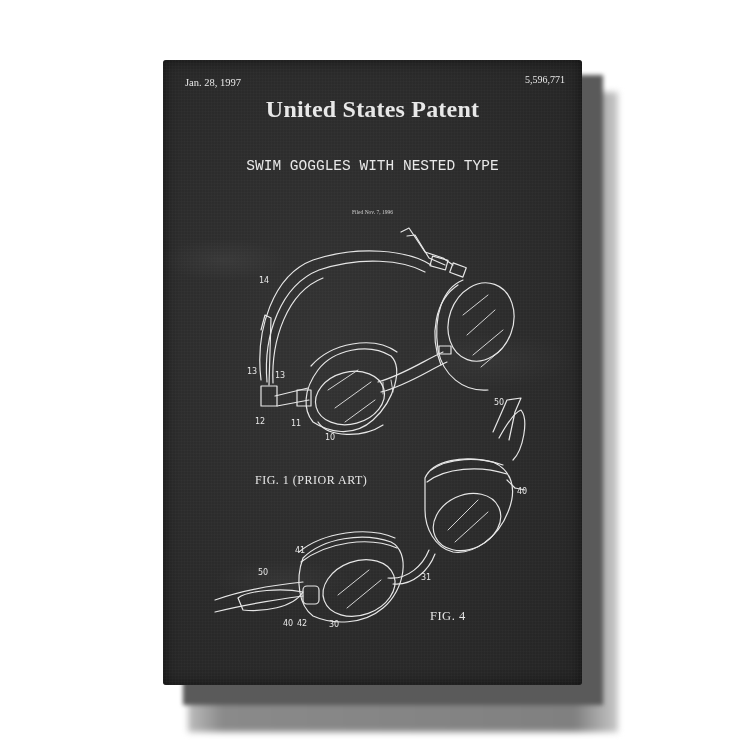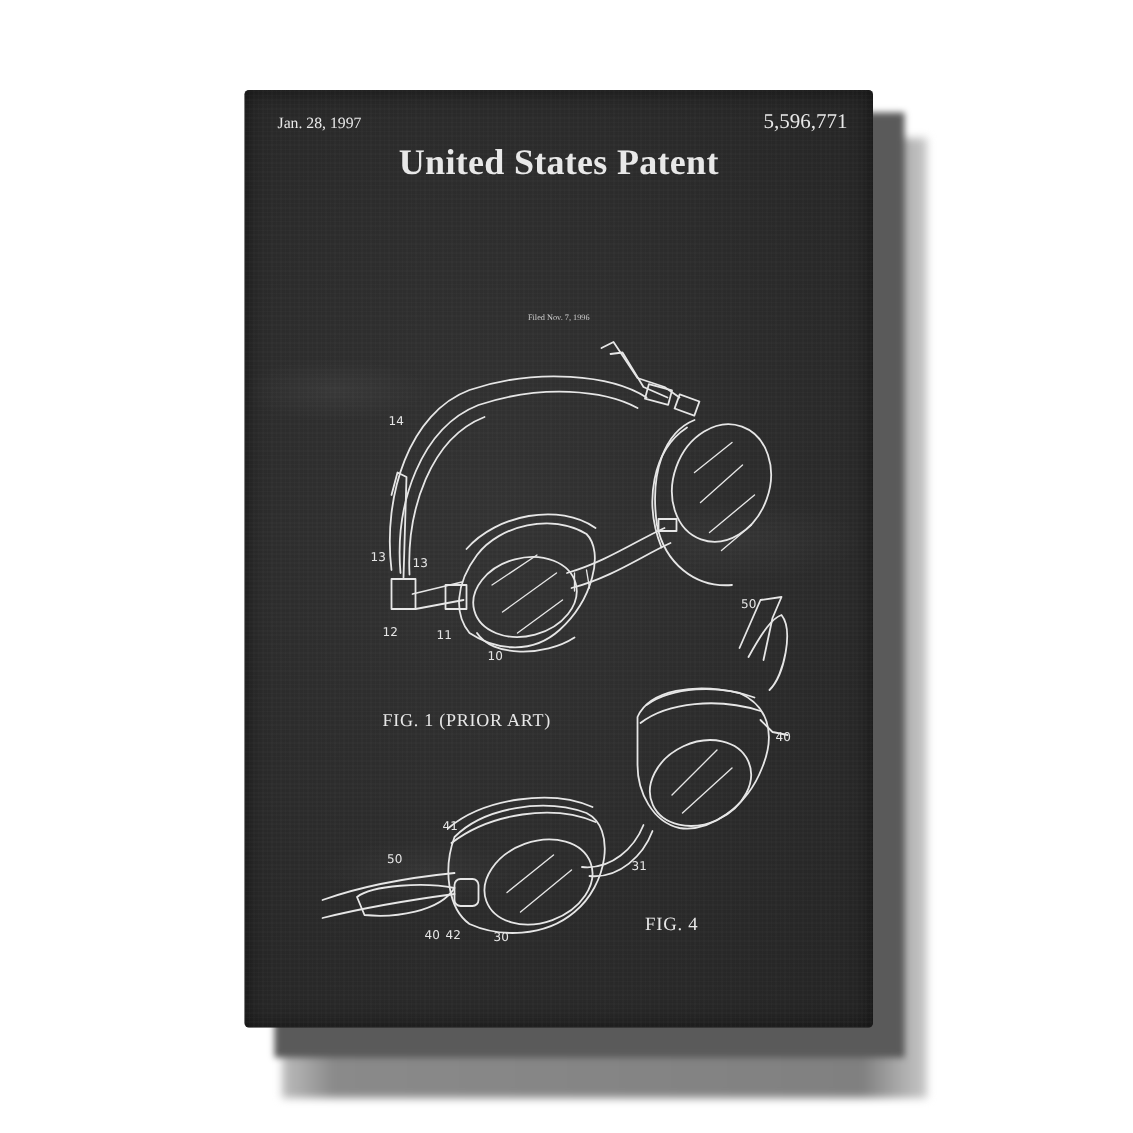--- a/index.html
+++ b/index.html
@@ -25,41 +25,42 @@
     background:
       radial-gradient(ellipse 90px 30px at 60px 200px, rgba(255,255,255,0.05), transparent 70%),
       radial-gradient(ellipse 120px 40px at 330px 300px, rgba(255,255,255,0.04), transparent 70%),
       radial-gradient(ellipse 100px 30px at 120px 520px, rgba(255,255,255,0.04), transparent 70%),
       repeating-linear-gradient(0deg, rgba(255,255,255,0.015) 0 1px, transparent 1px 3px),
       repeating-linear-gradient(90deg, rgba(255,255,255,0.015) 0 1px, transparent 1px 3px);
     pointer-events: none;
   }
   .txt { position: absolute; color: #e8e8e8; font-family: "DejaVu Serif", serif; white-space: nowrap; }
   .date { left: 22px; top: 17px; font-size: 10.5px; font-family: "Liberation Serif", serif; }
-  .number { right: 17px; top: 14px; font-size: 14px; font-family: "Liberation Serif", serif; }
+  .number { right: 17px; top: 14px; font-size: 10px; font-family: "Liberation Serif", serif; }
   .title { left: 0; right: 0; top: 36px; text-align: center; font-size: 24px; font-weight: bold; font-family: "Liberation Serif", serif; letter-spacing: 0.2px; }
   .inventor { left: 0; right: 0; top: 69px; text-align: center; font-size: 13px; font-family: "Liberation Mono", monospace; }
   .desc { left: 0; right: 0; top: 97px; text-align: center; font-size: 14.5px; font-family: "Liberation Mono", monospace; line-height: 19px; }
   .filed { left: 0; right: 0; top: 149px; text-align: center; font-size: 5.5px; font-family: "Liberation Serif", serif; color: #cfcfcf; }
   .fig1 { left: 92px; top: 413px; font-size: 12px; font-family: "Liberation Serif", serif; letter-spacing: 0.5px; }
   .fig4 { left: 267px; top: 549px; font-size: 12.5px; font-family: "Liberation Serif", serif; letter-spacing: 0.5px; }
   svg.drawing { position: absolute; left: 0; top: 0; }
   .ref { font-family: "DejaVu Sans", sans-serif; font-size: 8px; fill: #e6e6e6; }
 </style>
 </head>
 <body>
 
 <div class="shadow-far"></div>
 <div class="shadow-near"></div>
 
 <div class="canvas">
   <div class="txt date">Jan. 28, 1997</div>
   <div class="txt number">5,596,771</div>
   <div class="txt title">United States Patent</div>
   <div class="txt desc">
+    <div>SWIM GOGGLES WITH NESTED TYPE</div>
   </div>
   <div class="txt filed">Filed Nov. 7, 1996</div>
 
   <svg class="drawing" width="419" height="625" viewBox="0 0 419 625" fill="none" stroke="#e6e6e6" stroke-width="1.2" stroke-linecap="round" stroke-linejoin="round">
 
     <g>
       <path d="M98,320 C92,270 110,215 150,200 C195,185 245,190 268,205"></path>
       <path d="M104,322 C100,275 118,225 156,210 C198,196 240,200 262,212"></path>
       <path d="M110,323 C108,280 124,232 160,218"></path>
 

